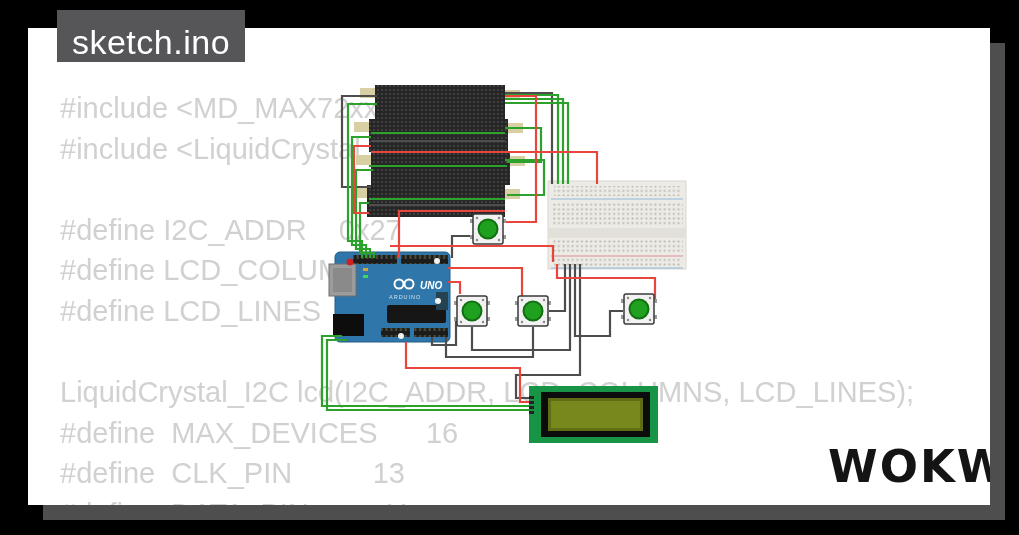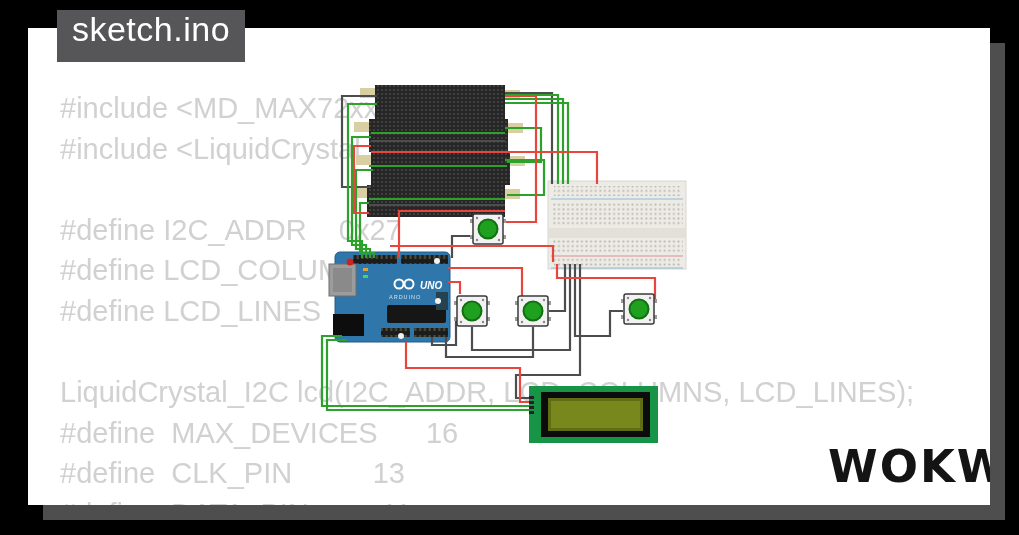--- a/index.html
+++ b/index.html
@@ -11,21 +11,21 @@
     position:absolute;left:43px;top:43px;width:962px;height:477px;
     background:var(--shadow,#4e4e4e);
   }
   .window{
     position:absolute;left:28px;top:28px;width:962px;height:477px;
     background:#fff;overflow:hidden;
   }
   .tab{
     position:absolute;left:57px;top:10px;width:188px;height:52px;
     background:var(--tab-bg,#565659);color:#fff;z-index:30;
-    display:flex;align-items:flex-start;justify-content:center;
+    display:flex;align-items:flex-end;justify-content:center;
     font-size:34px;letter-spacing:0.5px;
   }
   .code{
     position:absolute;left:32px;top:60px;z-index:1;
     color:var(--code-text,#d1d1d1);font-size:29px;line-height:40.6px;
     white-space:pre;letter-spacing:0px;
   }
   .code-line{min-height:40.6px;}
   .logo{
     position:absolute;left:800px;top:412px;z-index:2;

